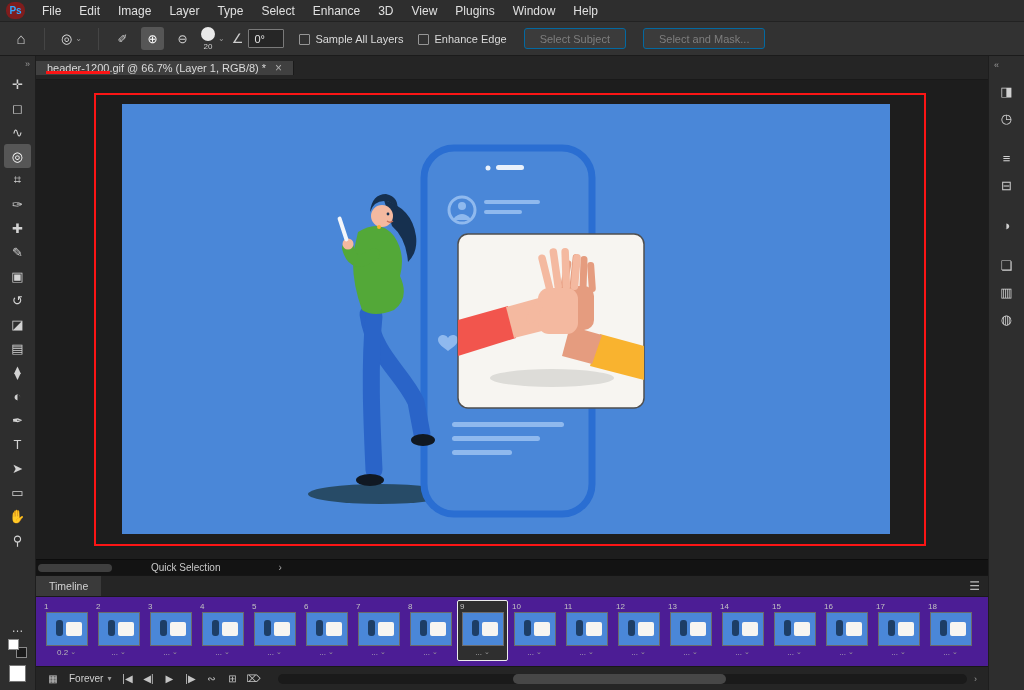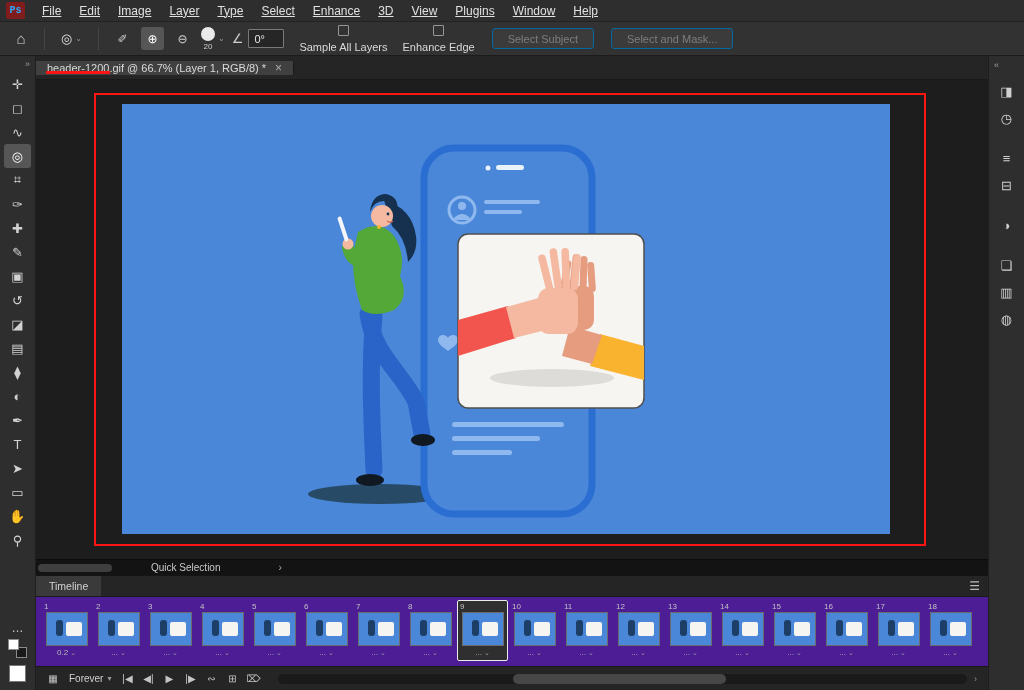--- a/index.html
+++ b/index.html
@@ -1,39 +1,39 @@
 <!DOCTYPE html>
 <html style="--canvas_blue: #4a87d8; --phone_stroke: #2a6ed2; --ui_light_blue: #8fb9ee; --card_bg: #f7f5f1; --sleeve_red: #f2554d; --sleeve_yellow: #f9b32f; --skin: #f4b9a0; --skin_dark: #e59c7f; --sweater_green: #53a838; --jeans_blue: #2a64c8; --hair_navy: #16304f; --shadow_teal: #274b67; --annotation_red: #fb1515; --ps_logo_blue: #31a8ff;"><head>
 <meta charset="utf-8">
 <style>
   * { margin:0; padding:0; box-sizing:border-box; }
   html,body { width:1024px; height:690px; background:#1e1e1e; font-family:"Liberation Sans", sans-serif; overflow:hidden; }
   .app { position:relative; width:1024px; height:690px; background:#1e1e1e; display:flex; flex-direction:column; color:#d6d6d6; }
 
   
   .menubar { height:22px; background:#2e2e2e; border-bottom:1px solid #222; display:flex; align-items:center; padding-left:6px; flex:none; }
-  .ps-logo { width:19px; height:17px; background:#7f1d1d; color:var(--ps_logo_blue,#31a8ff); font-size:10px; font-weight:bold; display:flex; align-items:center; justify-content:center; border-radius:2px; margin-right:8px;font-family:Liberation Mono, monospace; }
-  .menu-item { padding:0 9px; font-size:12px; color:#e0e0e0; line-height:22px; cursor:default;text-decoration:underline; }
+  .ps-logo { width:19px; height:17px; background:#7f1d1d; color:var(--ps_logo_blue,#31a8ff); font-size:10px; font-weight:bold; display:flex; align-items:center; justify-content:center; border-radius:8px; margin-right:8px; }
+  .menu-item { padding:0 9px; font-size:12px; color:#e0e0e0; line-height:22px; cursor:default; }
 
   
   .optionsbar { height:34px; background:#323232; border-bottom:1px solid #1b1b1b; display:flex; align-items:center; padding-left:10px; gap:7px; flex:none; }
   .home-icon { font-size:15px; color:#cfcfcf; width:22px; text-align:center; }
   .sep { width:1px; height:22px; background:#454545; margin:0 5px; flex:none; }
   .tool-preset { display:flex; align-items:center; gap:3px; color:#e0e0e0; font-size:13px; padding:2px 4px; border-radius:3px; }
   .caret { font-size:8px; color:#9a9a9a; }
   .mode-btn { width:23px; height:23px; display:flex; align-items:center; justify-content:center; color:#cfcfcf; font-size:12px; border-radius:3px; }
   .mode-btn.active { background:#565656; color:#fff; }
   .brush-size { display:flex; align-items:center; gap:3px; }
   .brush-col { display:flex; flex-direction:column; align-items:center; line-height:1; }
   .brush-circle { width:14px; height:14px; border-radius:50%; background:#e9e9e9; }
   .brush-num { font-size:8px; color:#cfcfcf; margin-top:2px; }
   .angle { display:flex; align-items:center; gap:5px; }
   .angle-glyph { font-size:13px; color:#cfcfcf; }
   .angle-field { width:36px; height:19px; background:#262626; border:1px solid #7a7a7a; color:#e3e3e3; font-size:11px; display:flex; align-items:center; padding-left:5px; border-radius:1px; }
-  .checkbox { display:flex; align-items:center; gap:5px; margin-left:8px;flex-direction:column; }
+  .checkbox { display:flex; align-items:flex-end; gap:5px; margin-left:8px; }
   .checkbox-box { width:11px; height:11px; border:1px solid #969696; background:transparent; border-radius:1px; }
   .checkbox-label { font-size:11px; color:#dadada; }
   .opt-btn { height:21px; padding:0 15px; background:#3b3b3b; border:1px solid #0369a1; border-radius:3px; color:#7e7e7e; font-size:11px; display:flex; align-items:center; margin-left:10px; }
 
   
   .main { flex:1; display:flex; min-height:0; }
 
   
   .left-strip { width:36px; background:#2e2e2e; border-right:1px solid #1e1e1e; display:flex; flex-direction:column; align-items:center; flex:none; }
   .expand-icon { color:#9a9a9a; font-size:9px; height:13px; line-height:13px; align-self:flex-end; margin:2px 5px 1px 0; }
@@ -68,21 +68,21 @@
   .tl-header { height:21px; background:#252525; border-bottom:1px solid #1a1a1a; display:flex; align-items:stretch; flex:none; }
   .tl-tab { background:#3a3a3a; padding:0 13px; font-size:10.5px; color:#d2d2d2; display:flex; align-items:center; }
   .tl-menu-icon { margin-left:auto; margin-right:8px; color:#b8b8b8; font-size:12px; align-self:center; }
   .tl-frames { flex:1; display:flex; align-items:flex-start; padding:3px 0 0 5px; gap:1px; overflow:hidden; }
   .frame { width:51px; height:61px; border:1px solid transparent; border-radius:2px; padding:1px 2px 0; flex:none; }
   .frame.selected { border-color:#ececec; background:#2f2f2f; }
   .frame-number { font-size:8px; color:#c2c2c2; line-height:9px; }
   .frame-thumb { width:42px; height:34px; margin:1px auto 0; background:var(--canvas_blue,#4a87d8); border:1px solid #6b6b6b; position:relative; overflow:hidden; }
   .frame-thumb::before { content:""; position:absolute; right:5px; top:9px; width:16px; height:14px; background:#f7f5f1; border-radius:2px; }
   .frame-thumb::after { content:""; position:absolute; left:9px; top:7px; width:7px; height:16px; background:#1d3e66; border-radius:3px; }
-  .frame-delay { display:flex; justify-content:center; align-items:flex-end; gap:2px; font-size:8px; color:#b8b8b8; margin-top:2px; }
+  .frame-delay { display:flex; justify-content:center; align-items:flex-start; gap:2px; font-size:8px; color:#b8b8b8; margin-top:2px; }
   .frame-delay .caret { font-size:7px; }
   .tl-controls { height:24px; background:#252525; border-top:1px solid #181818; display:flex; align-items:center; gap:5px; padding:0 9px; flex:none; }
   .tl-icon { color:#c4c4c4; font-size:10px; min-width:16px; text-align:center; }
   .loop-select { display:flex; align-items:center; gap:4px; font-size:10px; color:#d0d0d0; padding:1px 3px; }
   .tl-scroll { flex:1; height:10px; background:#1a1a1a; border-radius:5px; margin-left:12px; position:relative; }
   .tl-scroll-thumb { position:absolute; left:34%; width:31%; height:10px; background:#474747; border-radius:5px; }
   .tl-scroll-arrow { color:#9a9a9a; font-size:9px; padding:0 2px; }
 
   
   .right-strip { width:36px; background:#2e2e2e; border-left:1px solid #1e1e1e; display:flex; flex-direction:column; align-items:center; padding-top:3px; flex:none; }

